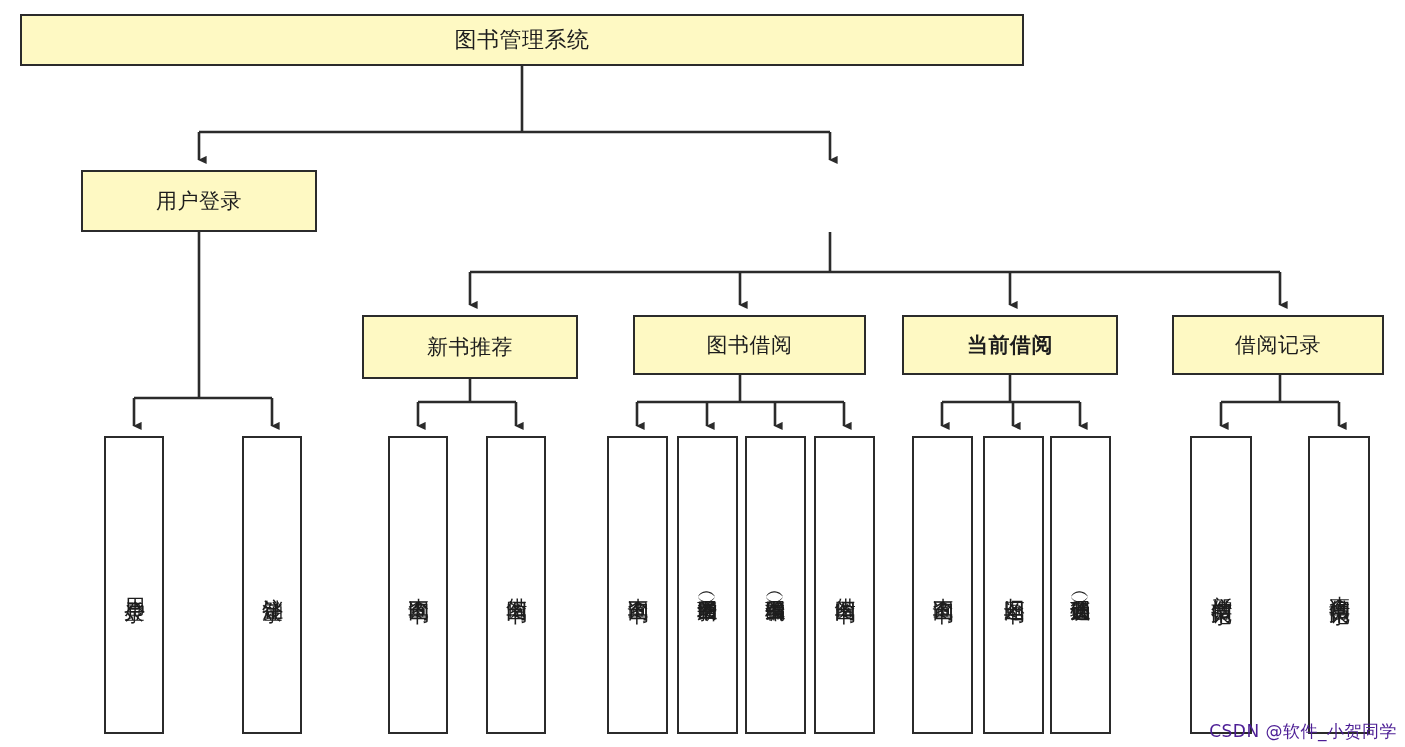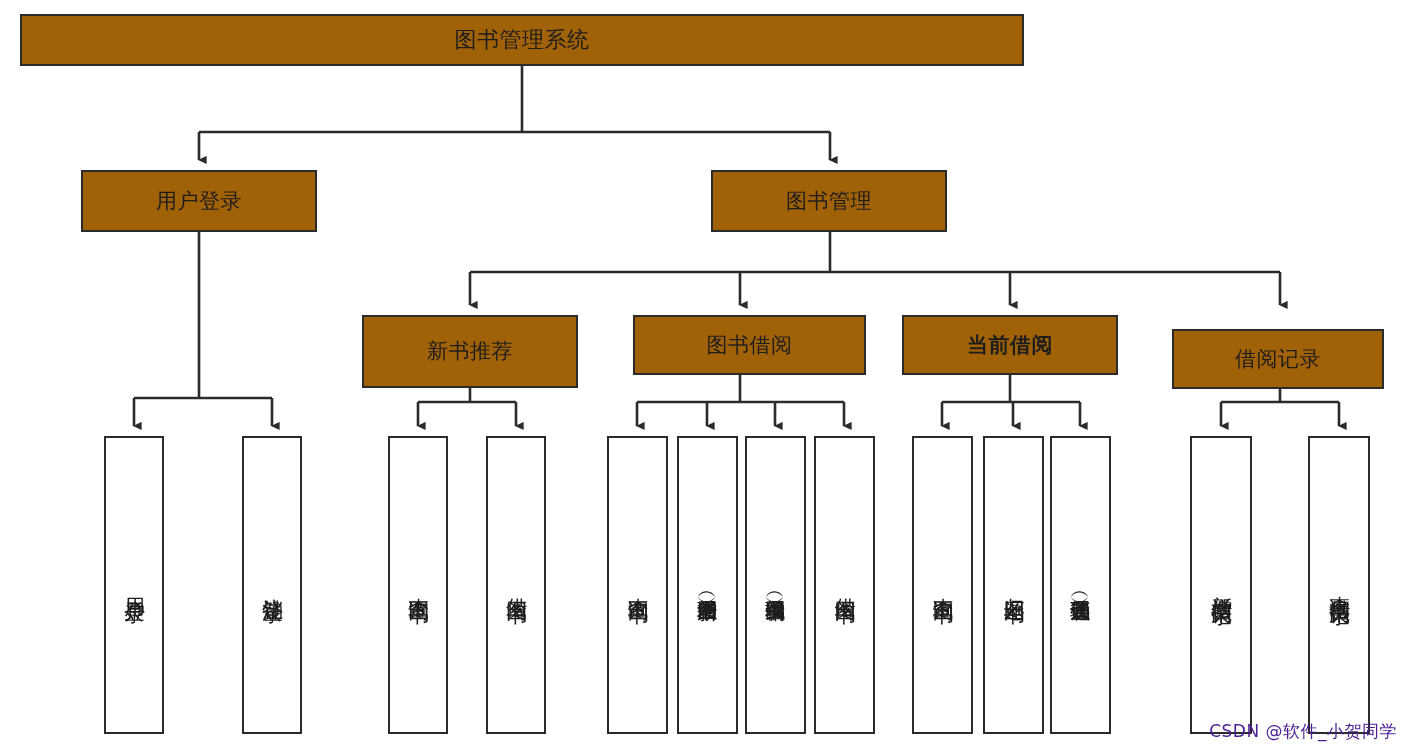--- a/index.html
+++ b/index.html
@@ -17,21 +17,21 @@
   }
   svg#wires{
     position:absolute;
     left:0; top:0;
     width:1405px; height:747px;
     pointer-events:none;
   }
   .node{
     position:absolute;
     box-sizing:border-box;
-    background:#a16207;
+    background:#fef9c3;
     border:2px solid #2b2b2b;
     display:flex;
     align-items:center;
     justify-content:center;
     text-align:center;
   }
   .node .label{
     font-size:21px;
     line-height:1.15;
     letter-spacing:0.5px;
@@ -129,34 +129,31 @@
     </g>
   </svg>
 
   <div class="node root" id="node-root" style="left: 20px; top: 14px; width: 1004px; height: 52px;">
     <span class="label">图书管理系统</span>
   </div>
 
   <div class="node" id="node-l2-0" style="left: 81px; top: 170px; width: 236px; height: 62px;">
     <span class="label">用户登录</span>
   </div>
-  <div class="node" id="node-l2-1" style="left: 711px; top: 170px; width: 236px; height: 62px;">
-    <span class="label">图书管理</span>
-  </div>
 
-  <div class="node" id="node-l3-0" style="left: 362px; top: 315px; width: 216px; height: 73px;">
+  <div class="node" id="node-l3-0" style="left: 362px; top: 315px; width: 216px; height: 64px;">
     <span class="label">新书推荐</span>
   </div>
   <div class="node" id="node-l3-1" style="left: 633px; top: 315px; width: 233px; height: 60px;">
     <span class="label">图书借阅</span>
   </div>
   <div class="node" id="node-l3-2" style="left: 902px; top: 315px; width: 216px; height: 60px; font-weight: bold;">
     <span class="label">当前借阅</span>
   </div>
-  <div class="node" id="node-l3-3" style="left: 1172px; top: 329px; width: 212px; height: 60px;">
+  <div class="node" id="node-l3-3" style="left: 1172px; top: 315px; width: 212px; height: 60px;">
     <span class="label">借阅记录</span>
   </div>
 
   <div class="leaf" id="leaf-0" style="left: 104px; top: 436px; width: 60px; height: 298px;">
     <span class="vlabel">用户登录</span>
   </div>
   <div class="leaf" id="leaf-1" style="left: 242px; top: 436px; width: 60px; height: 298px;">
     <span class="vlabel">注销登录</span>
   </div>
   <div class="leaf" id="leaf-2" style="left: 388px; top: 436px; width: 60px; height: 298px;">

